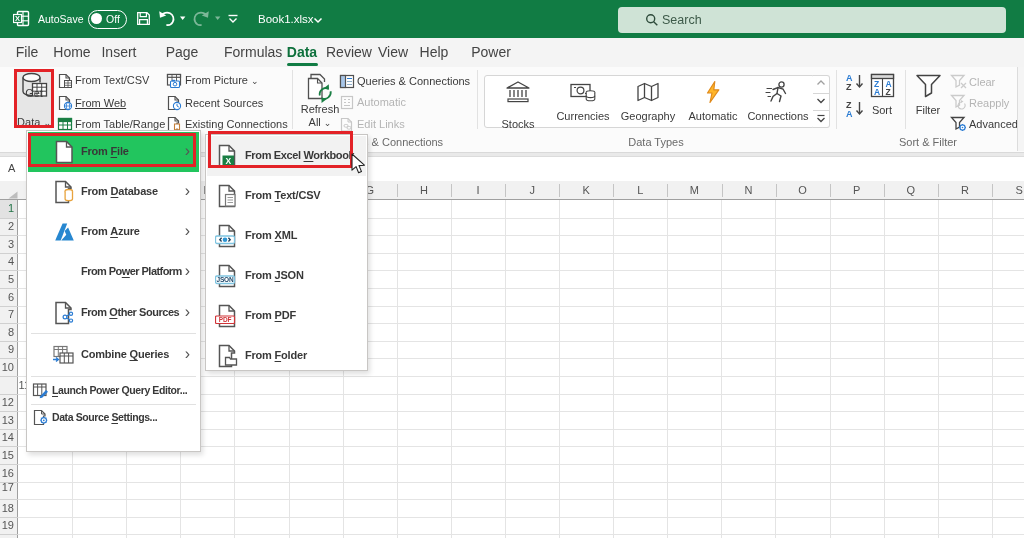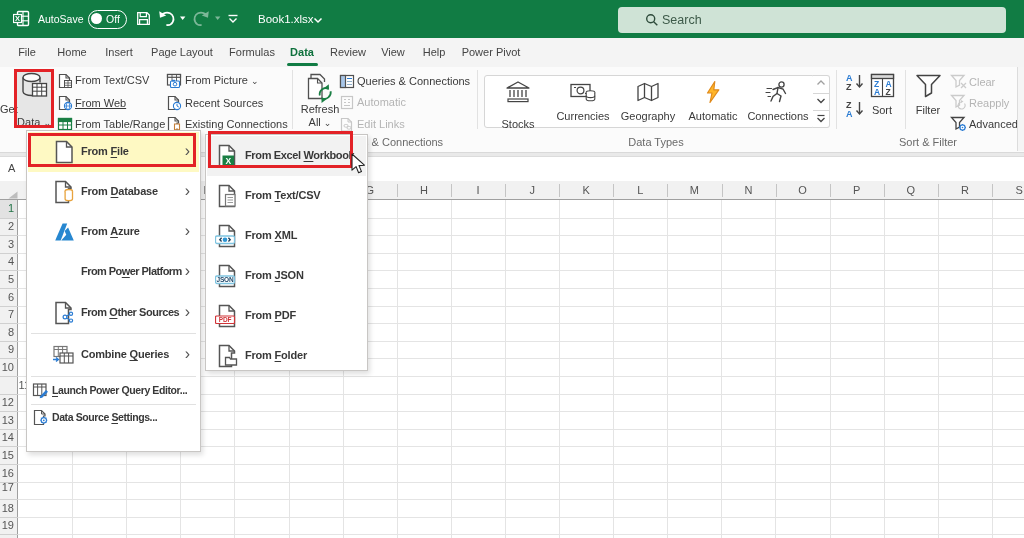--- a/index.html
+++ b/index.html
@@ -7,21 +7,21 @@
        font-family:"Liberation Sans",sans-serif;-webkit-font-smoothing:antialiased;}
   .abs{position:absolute;}
   
   .titlebar{position:absolute;left:0;top:0;width:1024px;height:38px;background:#117c44;}
   .titlebar .txt{position:absolute;color:#fff;font-size:12px;}
   .searchbox{position:absolute;left:618px;top:7px;width:388px;height:26px;background:#cfe3d6;
              border-radius:4px;}
   .searchbox span{position:absolute;left:44px;top:6px;font-size:12.5px;color:#3d5a49;}
   
   .tabs{position:absolute;left:0;top:38px;width:1024px;height:29px;background:#f4f4f4;}
-  .tabs .tab{position:absolute;top:0;height:29px;line-height:29px;font-size:11px;color:#444;text-align:center;}
+  .tabs .tab{position:absolute;top:0;height:29px;line-height:29px;font-size:14px;color:#444;text-align:center;}
   .tabs .active{color:#0e703c;font-weight:bold;}
   .tabs .bar{position:absolute;top:25px;height:3px;background:#117c44;border-radius:2px;}
   
   .ribbon{position:absolute;left:0;top:67px;width:1024px;height:85px;background:#fbfbfb;
           border-bottom:1px solid #d4d4d4;}
   .rlabel{position:absolute;font-size:11px;color:#3a3a3a;white-space:nowrap;}
   .rdis{color:#b4b4b4;}
   .glabel{position:absolute;top:69px;font-size:11px;color:#6a6a6a;white-space:nowrap;text-align:center;}
   .vsep{position:absolute;top:3px;width:1px;height:59px;background:#e2e2e2;}
   
@@ -134,21 +134,21 @@
     <svg class="abs" style="left:21px;top:5px;" width="27" height="29" viewBox="0 0 27 29">
       <ellipse cx="10.5" cy="5.5" rx="8.5" ry="4" fill="#fbfbfb" stroke="#444" stroke-width="1.4"></ellipse>
       <path d="M2 5.5 V19.5 C2 21.7 5.8 23.5 10.5 23.5 L11 23.5" fill="none" stroke="#444" stroke-width="1.4"></path>
       <path d="M19 5.5 V10.5" fill="none" stroke="#444" stroke-width="1.4"></path>
       <rect x="11.5" y="11.5" width="14" height="12.5" fill="#fff" stroke="#444" stroke-width="1.3"></rect>
       <line x1="11.5" y1="15.2" x2="25.5" y2="15.2" stroke="#444" stroke-width="1"></line>
       <line x1="11.5" y1="19.2" x2="25.5" y2="19.2" stroke="#444" stroke-width="1"></line>
       <line x1="16" y1="11.5" x2="16" y2="24" stroke="#444" stroke-width="1"></line>
       <line x1="20.7" y1="11.5" x2="20.7" y2="24" stroke="#444" stroke-width="1"></line>
     </svg>
-    <div class="rlabel" style="left:0px;top:36px;width:68px;">Get</div>
+    <div class="rlabel" style="left:0px;top:20px;width:68px;text-align:center;">Get</div>
     <div class="rlabel" style="left:0px;top:49px;width:68px;text-align:center;">Data <span style="font-size:9px;color:#444;">⌄</span></div>
 
     <svg class="abs" style="left:57px;top:6px;" width="16" height="16" viewBox="0 0 16 16">
       <path d="M2.5 1.5 H9 L12.5 5 V14.5 H2.5 Z" fill="#fff" stroke="#505050" stroke-width="1.2"></path>
       <path d="M9 1.5 V5 H12.5" fill="none" stroke="#505050" stroke-width="1.1"></path>
       <rect x="7.5" y="7.5" width="7" height="7" fill="#fff" stroke="#505050" stroke-width="1"></rect>
       <line x1="7.5" y1="10" x2="14.5" y2="10" stroke="#505050" stroke-width="0.8"></line>
       <line x1="7.5" y1="12.3" x2="14.5" y2="12.3" stroke="#505050" stroke-width="0.8"></line>
       <line x1="11" y1="7.5" x2="11" y2="14.5" stroke="#505050" stroke-width="0.8"></line>
     </svg>
@@ -456,21 +456,21 @@
         <div class="vline" style="left:649.2px;"></div>
         <div class="vline" style="left:703.3000000000001px;"></div>
         <div class="vline" style="left:757.4px;"></div>
         <div class="vline" style="left:811.5px;"></div>
         <div class="vline" style="left:865.6px;"></div>
         <div class="vline" style="left:919.7px;"></div>
         <div class="vline" style="left:973.8000000000001px;"></div>
       </div>
   </div>
   <div class="menu" id="menu">
-    <div class="mitem" style="top:1px;height:40px;background:#fef9c3;">
+    <div class="mitem" style="top:1px;height:40px;background:#22c55e;">
       <svg class="mi-ic" viewBox="0 0 24 24">
           <path d="M4.5 1.5 H14.5 L20 7 V22.5 H4.5 Z" fill="#fff" stroke="#555" stroke-width="1.5"></path>
           <path d="M14.5 1.5 V7 H20" fill="none" stroke="#555" stroke-width="1.3"></path>
         </svg>
       <span class="mi-tx">From <u>F</u>ile</span>
         <span class="mi-ar">›</span>
     </div>
     <div class="mitem" style="top:41px;height:40px;">
       <svg class="mi-ic" viewBox="0 0 24 24">
           <path d="M4 1.5 H13.5 L19 7 V8.5 H16.5 V22.5 H4 Z" fill="#fff" stroke="#555" stroke-width="1.5"></path>

